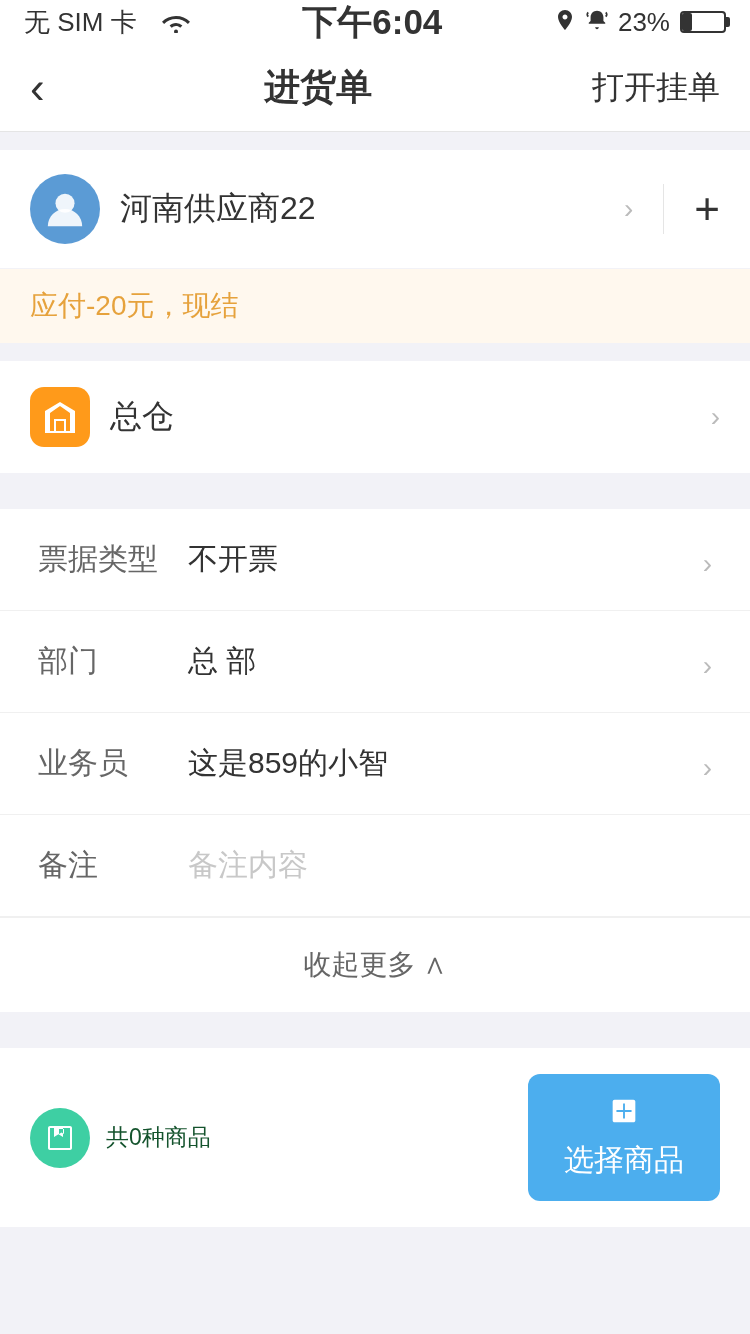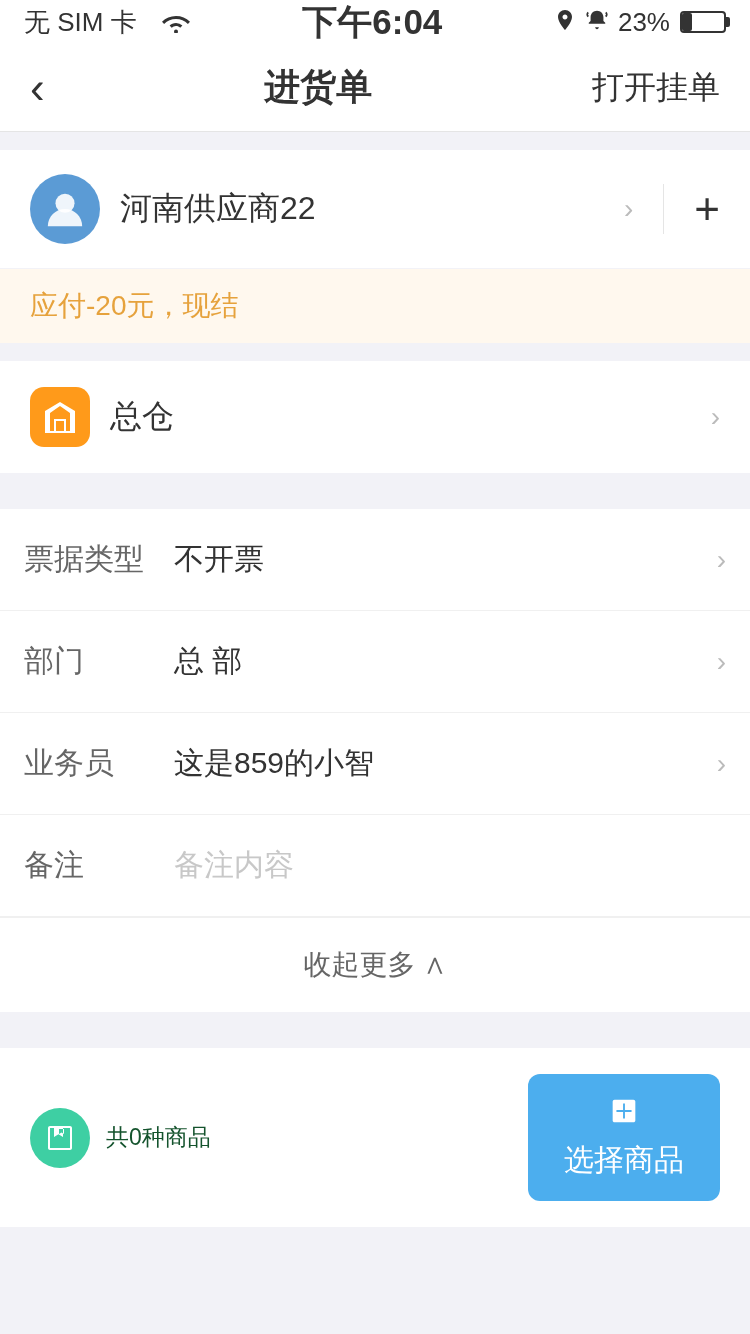--- a/index.html
+++ b/index.html
@@ -204,22 +204,22 @@
       font-size: 28px;
     }
 
     
     .form-section {
       background: #fff;
       margin-top: 18px;
     }
     .form-row {
       display: flex;
-      align-items: center;
-      padding: 30px 24px;
+      align-items: flex-end;
+      padding: 30px 38px;
       background: #fff;
       border-bottom: 1px solid #f0f0f0;
       min-height: 96px;
     }
     .form-row:last-child {
       border-bottom: none;
     }
     .form-key {
       font-size: 30px;
       color: #666;

